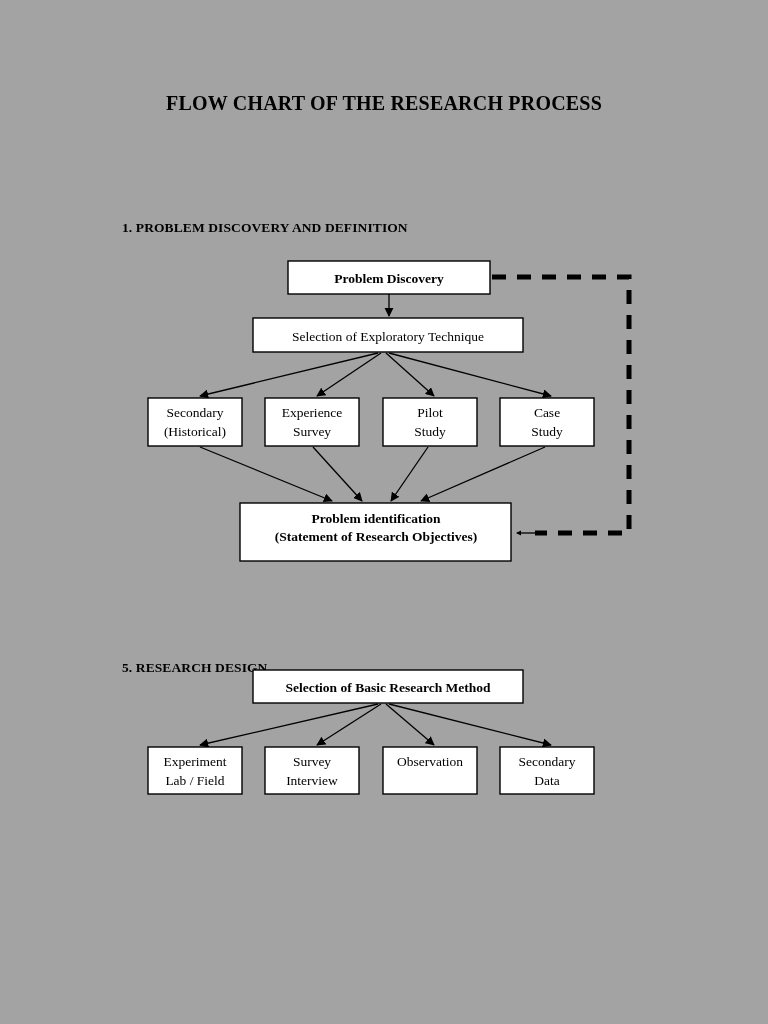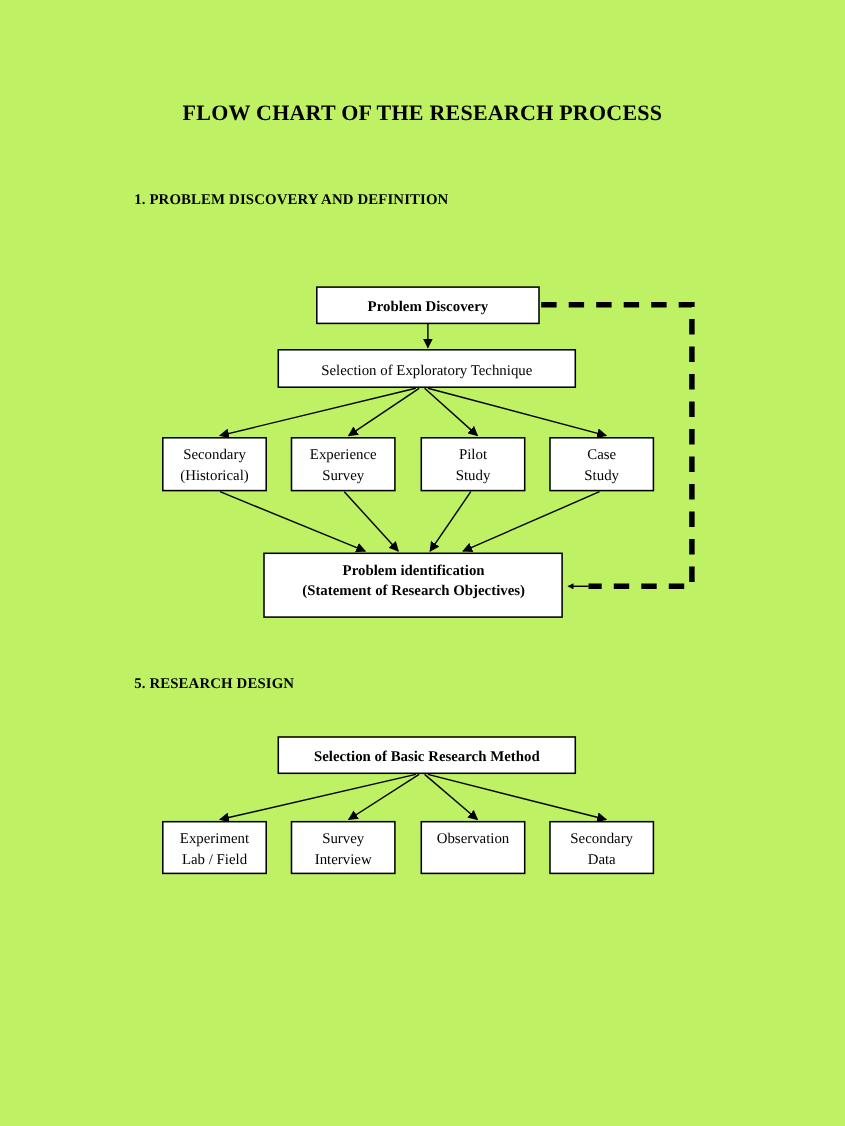--- a/index.html
+++ b/index.html
@@ -4,41 +4,42 @@
 <style>
   html, body {
     margin: 0;
     padding: 0;
     background: #ffffff;
   }
   #page {
     position: relative;
     width: 768px;
     height: 1024px;
-    background: #bef264;
+    background: #a3a3a3;
     font-family: "Liberation Serif", "DejaVu Serif", serif;
     color: #000000;
     overflow: hidden;
   }
   #doc-title {
     position: absolute;
     left: 0;
     top: 92px;
     width: 768px;
     text-align: center;
     font-size: 20px;
     font-weight: bold;
     letter-spacing: 0.2px;
   }
   .section-heading {
     position: absolute;
     font-size: 13.5px;
     font-weight: bold;
     letter-spacing: 0.1px;
     white-space: nowrap;
+    margin-top: 47px;
   }
   #heading-1 { left: 122px; top: 173px; }
   #heading-2 { left: 122px; top: 613px; }
 
   svg.flow {
     position: absolute;
     left: 0;
     top: 0;
     width: 768px;
     height: 1024px;

